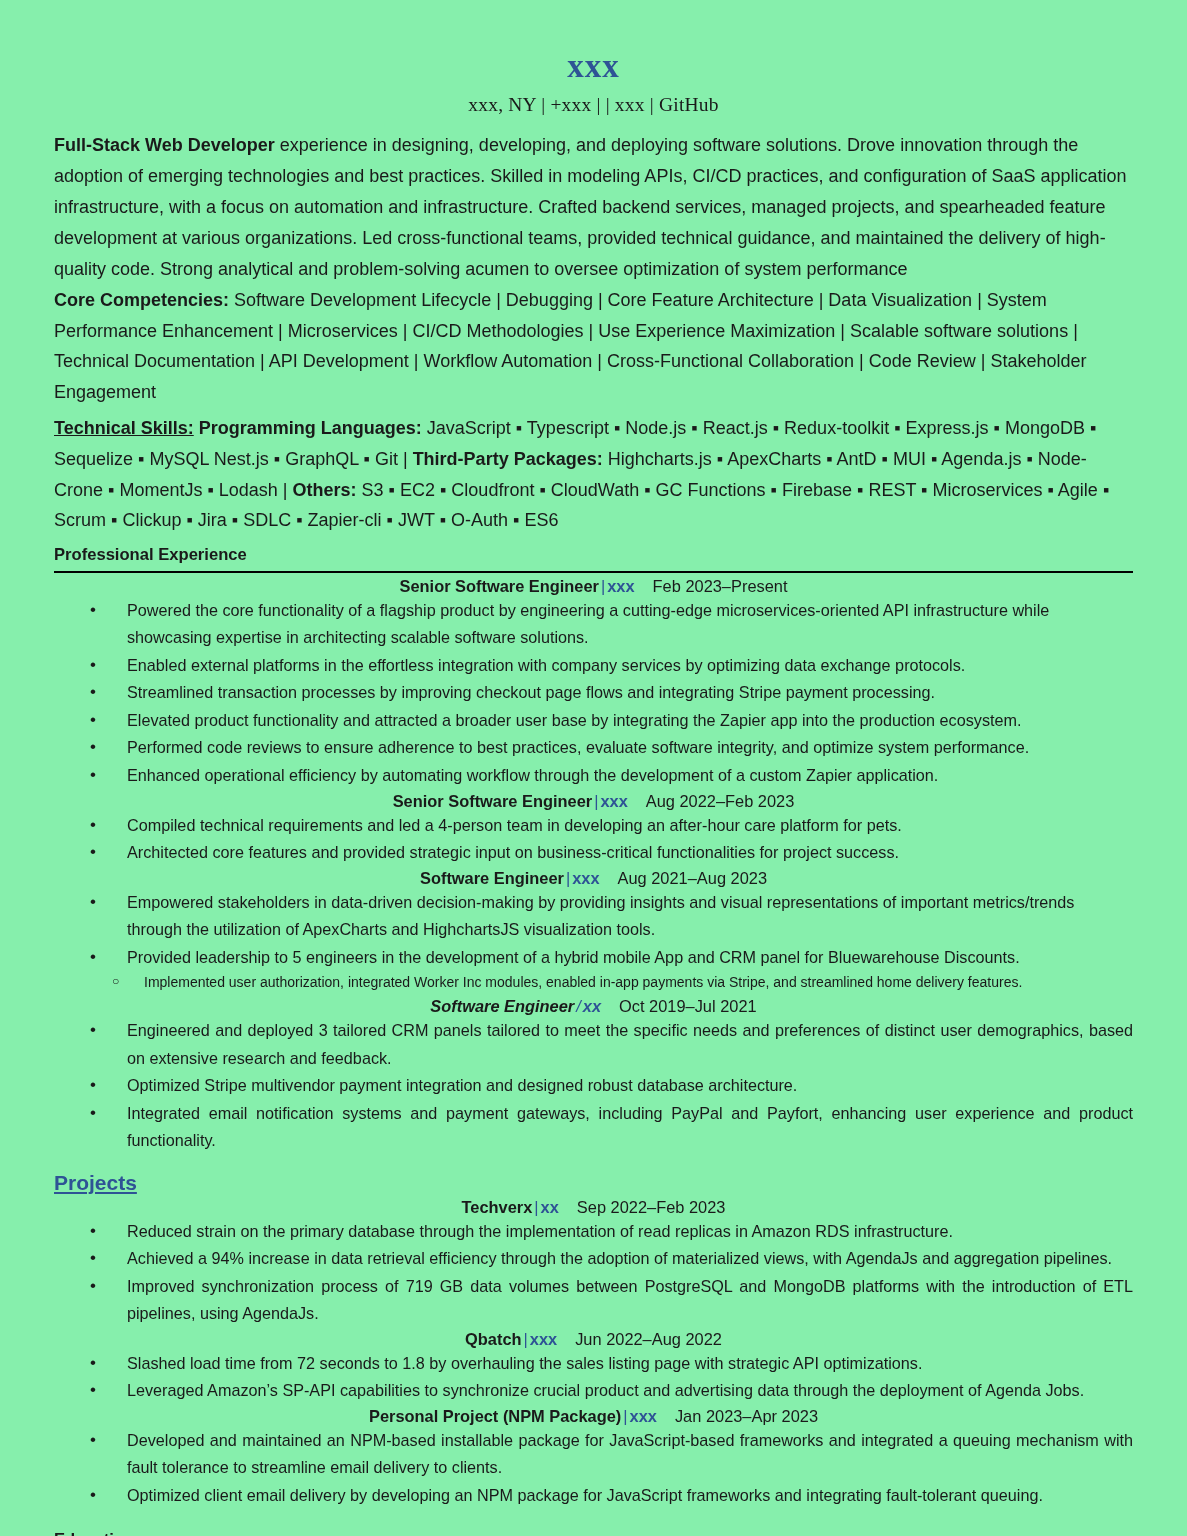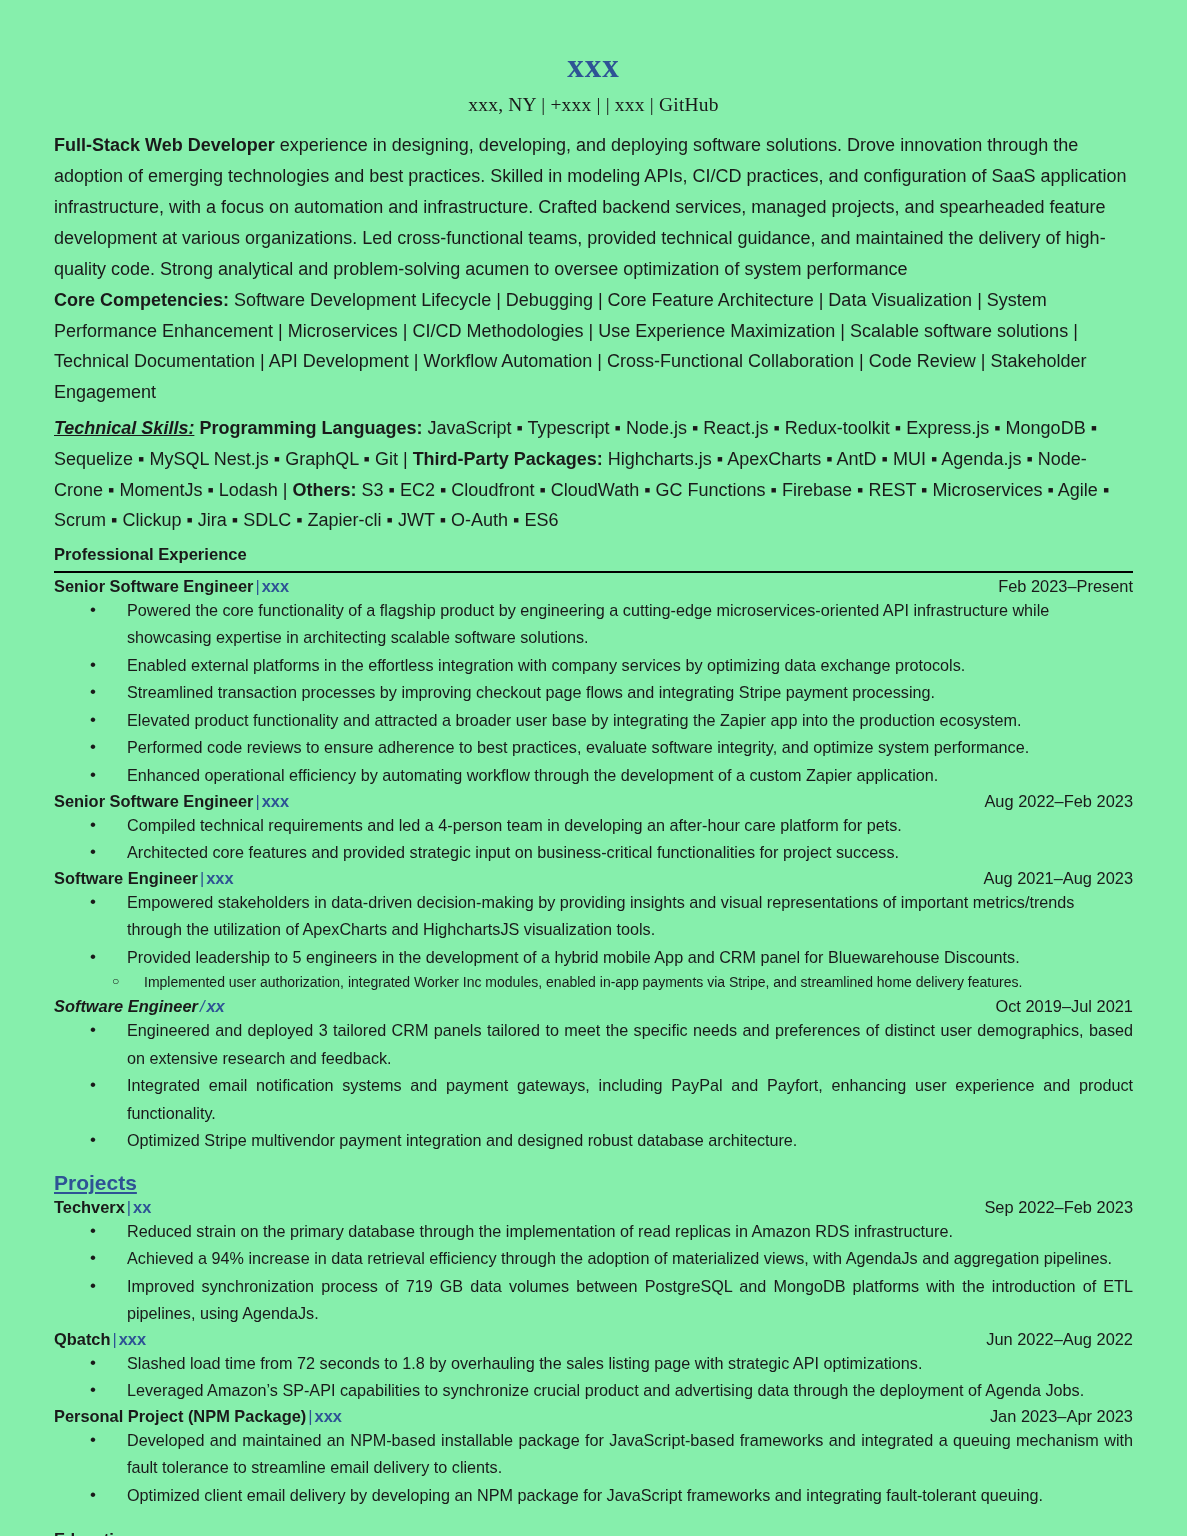--- a/index.html
+++ b/index.html
@@ -45,21 +45,21 @@
   
   .para {
     font-size: 18px;
     line-height: 1.72;
     text-align: left;
     margin: 0;
     color: #1a1a1a;
   }
   .para.tight { line-height: 1.70; }
   b, strong { font-weight: bold; }
-  .u { text-decoration: underline; font-style: italic; }
+  .u { text-decoration: underline; }
 
   
   .section-center {
     font-weight: bold;
     font-size: 16.6px;
     margin: 9px 0 6px 0;
   }
   .section-left {
     text-align: left;
     font-weight: bold;
@@ -77,21 +77,21 @@
   .rule {
     border: none;
     border-top: 2.6px solid #000000;
     margin: 2px 0 4px 0;
     height: 0;
   }
 
   
   .entry-head {
     display: flex;
-    justify-content: space-between;
+    justify-content: center;
     align-items: baseline;
     font-size: 16.4px;
     margin: 2px 0 1px 0;
   }
   .entry-title { font-weight: bold; }
   .entry-title.italic { font-style: italic; }
   .accent { color: #2E5395; font-weight: bold; }
   .pipe { color: #2E5395; font-weight: normal; padding: 0 2px; }
   .entry-date {
     font-size: 16.4px;
@@ -209,22 +209,22 @@
       </ul>
     </div>
 
     <div>
       <div class="entry-head">
         <div class="entry-title italic"><span>Software Engineer</span><span class="pipe">/</span><span class="accent">xx</span></div>
         <div class="entry-date">Oct 2019–Jul 2021</div>
       </div>
       <ul class="bullets">
         <li class="justify">Engineered and deployed 3 tailored CRM panels tailored to meet the specific needs and preferences of distinct user demographics, based on extensive research and feedback.</li>
+        <li class="justify">Optimized Stripe multivendor payment integration and designed robust database architecture.</li>
         <li class="justify">Integrated email notification systems and payment gateways, including PayPal and Payfort, enhancing user experience and product functionality.</li>
-        <li class="justify">Optimized Stripe multivendor payment integration and designed robust database architecture.</li>
       </ul>
     </div>
 
   </div>
 
   <span class="section-blue">Projects</span>
 
   <div>
 
     <div>

